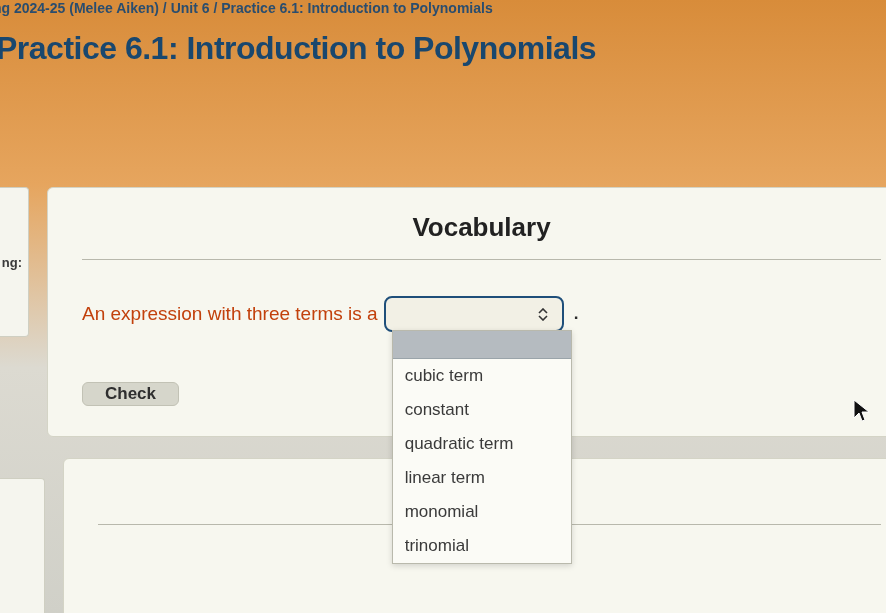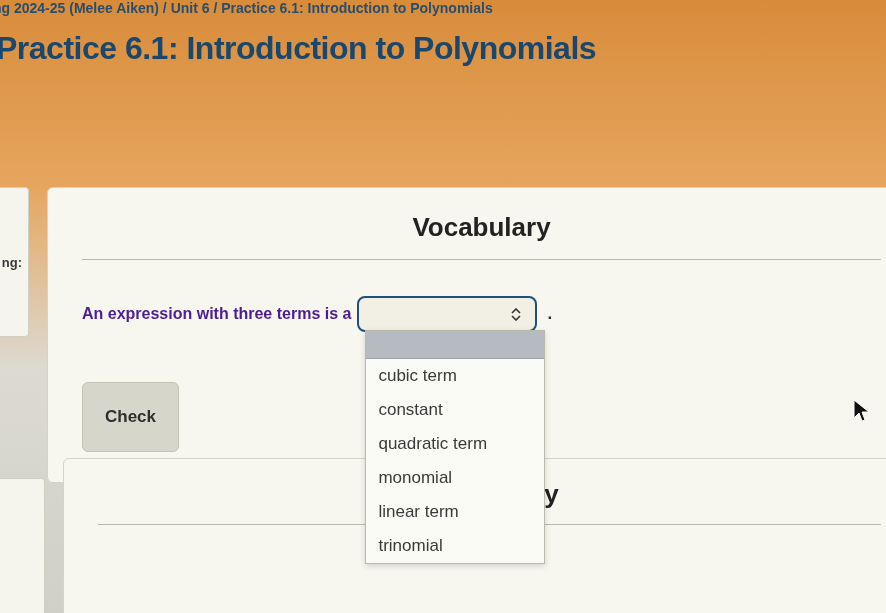--- a/index.html
+++ b/index.html
@@ -73,23 +73,23 @@
     border-top: 1px solid #b8b8ac;
     margin: 0 0 36px 0;
   }
   .question-row {
     display: flex;
     align-items: center;
     gap: 6px;
     margin-bottom: 50px;
   }
   .question-text {
-    font-size: 16px;
-    font-weight: 700;
-    color: #4c1d95;
+    font-size: 19px;
+    font-weight: 400;
+    color: #c2410c;
   }
   .select-wrap {
     position: relative;
   }
   .select-box {
     width: 180px;
     height: 36px;
     border: 2.5px solid #1f4f7a;
     border-radius: 8px;
     background: #f2f0e5;
@@ -111,21 +111,21 @@
   .period {
     font-size: 17px;
     font-weight: 700;
     color: #2b2b2b;
     margin-left: 4px;
   }
   .check-btn {
     background: #d6d6cb;
     border: 1px solid #c2c2b5;
     border-radius: 6px;
-    padding: 24px 22px;
+    padding: 1px 22px;
     font-size: 17px;
     font-weight: 600;
     color: #2f2f2f;
     cursor: pointer;
   }
   .dropdown-menu {
     position: absolute;
     top: 34px;
     left: 8px;
     width: 180px;
@@ -211,22 +211,22 @@
             <svg width="10" height="6" viewBox="0 0 10 6">
                 <path d="M1 1 L5 5 L9 1" stroke="#333" stroke-width="1.6" fill="none"></path>
               </svg>
           </span>
         </div>
         <div class="dropdown-menu">
           <div class="opt-empty"></div>
           <div class="opt">cubic term</div>
           <div class="opt">constant</div>
           <div class="opt">quadratic term</div>
+          <div class="opt">linear term</div>
           <div class="opt">monomial</div>
-          <div class="opt">linear term</div>
           <div class="opt">trinomial</div>
         </div>
       </div>
       <span class="period">.</span>
     </div>
 
     <button class="check-btn">Check</button>
   </div>
 </div>
 

